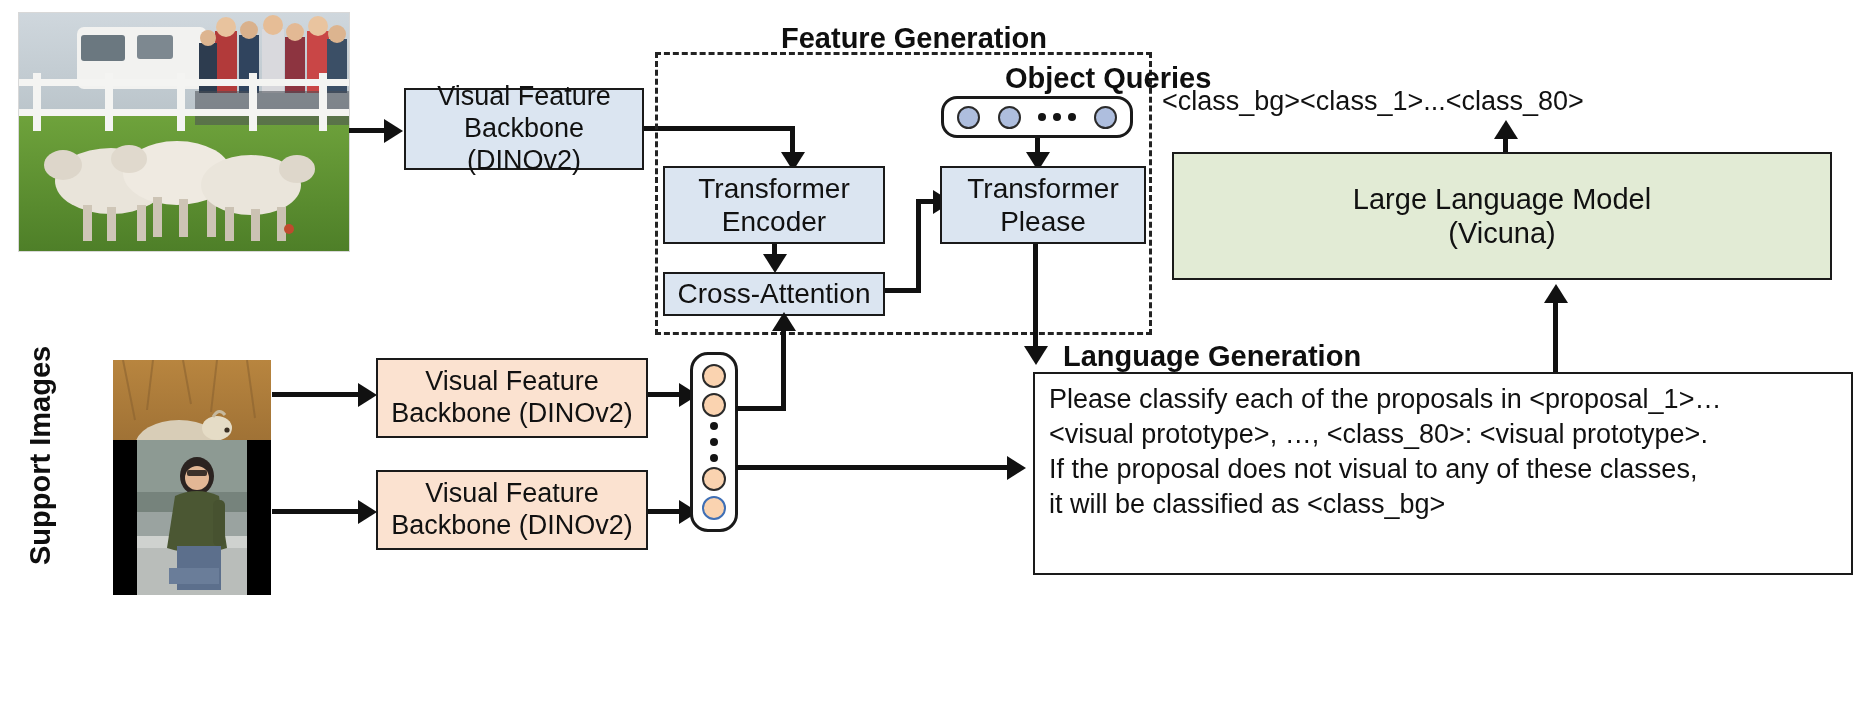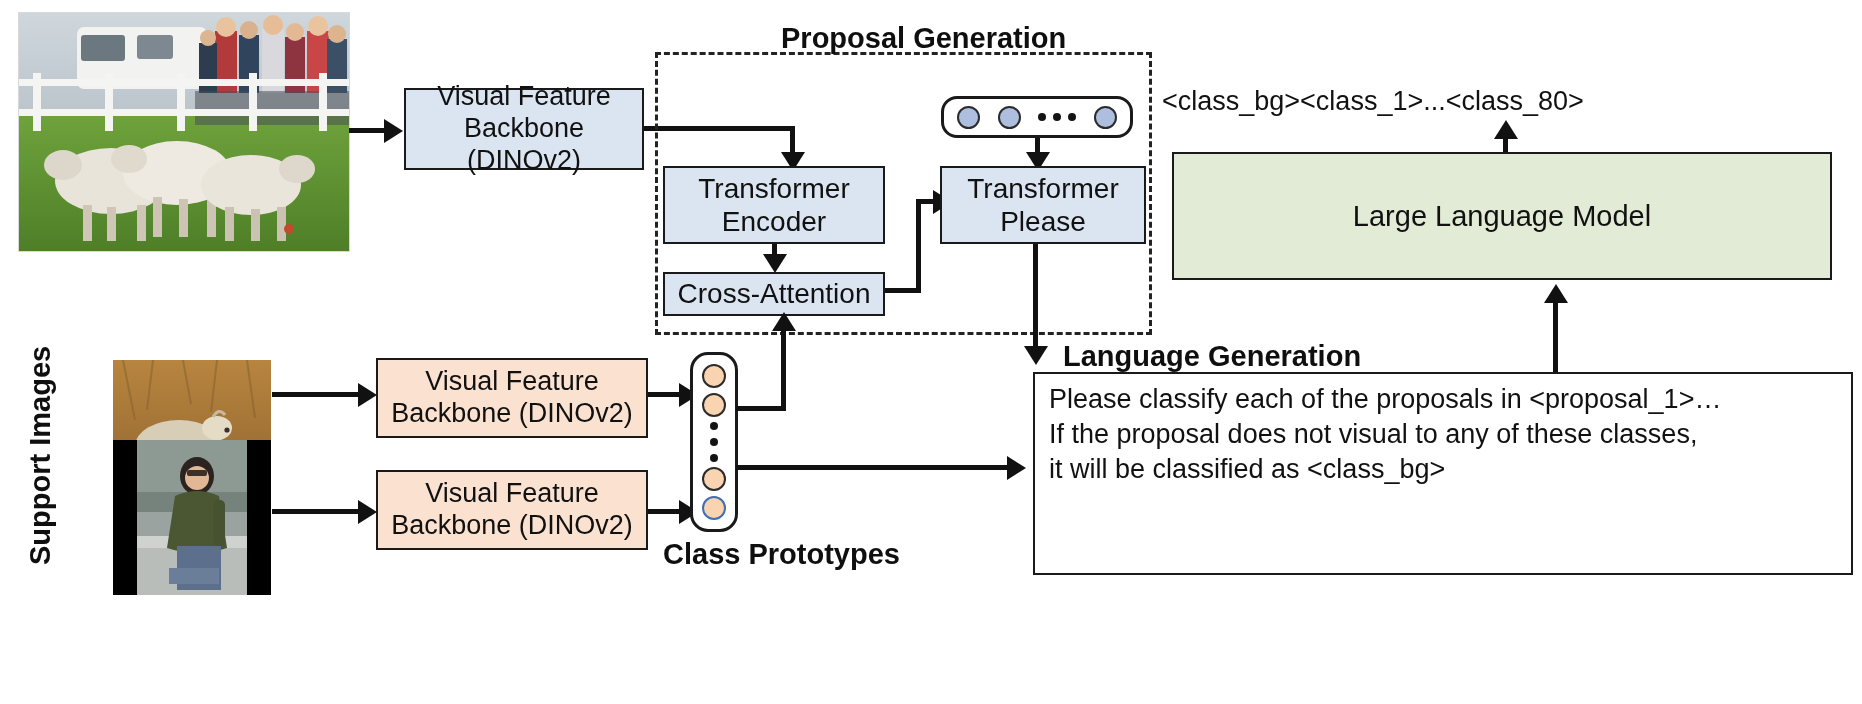--- a/index.html
+++ b/index.html
@@ -182,22 +182,23 @@
       <div>Visual Feature</div>
       <div>Backbone (DINOv2)</div>
     </div>
   </div>
 
   <div class="ln h" style="left:644px;top:126px;width:149px;"></div>
   <div class="ln v" style="left:790px;top:126px;height:33px;"></div>
   <div class="arrow ar-d" style="left:781px;top:152px;"></div>
 
   <div class="dashbox" style="left:655px;top:52px;width:497px;height:283px;"></div>
-  <div class="lbl" style="left:781px;top:22px;font-size:29px;">Proposal Generation</div>
-
+  <div class="lbl" style="left:781px;top:22px;font-size:29px;">Feature Generation</div>
+
+  <div class="lbl" style="left:1005px;top:62px;font-size:29px;">Object Queries</div>
   <div class="pill h" style="left:941px;top:96px;width:192px;height:42px;padding:0 13px;justify-content:space-between;">
     <span class="dot dotblue" style="width:23px;height:23px;"></span>
     <span class="dot dotblue" style="width:23px;height:23px;"></span>
     <span class="ell-h">
       <i></i>
         <i></i>
         <i></i>
     </span>
     <span class="dot dotblue" style="width:23px;height:23px;"></span>
   </div>
@@ -235,30 +236,32 @@
   <div class="arrow ar-d" style="left:1024px;top:346px;"></div>
 
   <div class="classtok" style="left:1162px;top:86px;">&lt;class_bg&gt;&lt;class_1&gt;...&lt;class_80&gt;</div>
 
   <div class="ln v" style="left:1503px;top:128px;height:24px;"></div>
   <div class="arrow ar-u" style="left:1494px;top:120px;"></div>
 
   <div class="box green" style="left:1172px;top:152px;width:660px;height:128px;">
     <div style="font-size:29px;color:#111;">
       <div>Large Language Model</div>
+      <div>(Vicuna)</div>
     </div>
   </div>
 
   <div class="ln v" style="left:1553px;top:300px;height:72px;"></div>
   <div class="arrow ar-u" style="left:1544px;top:284px;"></div>
 
   <div class="lbl" style="left:1063px;top:340px;font-size:29px;">Language Generation</div>
 
   <div class="instr" style="left:1033px;top:372px;width:820px;height:203px;">
     <div>Please classify each of the proposals in &lt;proposal_1&gt;…</div>
+    <div>&lt;visual prototype&gt;, …, &lt;class_80&gt;: &lt;visual prototype&gt;.</div>
     <div>If the proposal does not visual to any of these classes,</div>
     <div>it will be classified as &lt;class_bg&gt;</div>
   </div>
 
   <div class="ln h" style="left:272px;top:392px;width:92px;"></div>
   <div class="arrow ar-r" style="left:358px;top:383px;"></div>
 
   <div class="box peach" style="left:376px;top:358px;width:272px;height:80px;">
     <div style="font-size:27px;color:#111;">
       <div>Visual Feature</div>
@@ -288,21 +291,20 @@
     <span class="dot dotpeach" style="width:24px;height:24px;"></span>
     <span class="dot dotpeach" style="width:24px;height:24px;"></span>
     <span class="ell-v">
         <i></i>
         <i></i>
         <i></i>
       </span>
     <span class="dot dotpeach" style="width:24px;height:24px;"></span>
     <span class="dot dotpeach-b" style="width:24px;height:24px;"></span>
   </div>
-  <div class="lbl" style="left:663px;top:538px;font-size:29px;">Class Prototypes</div>
 
   <div class="ln h" style="left:736px;top:406px;width:50px;"></div>
   <div class="ln v" style="left:781px;top:328px;height:80px;"></div>
   <div class="arrow ar-u" style="left:772px;top:312px;"></div>
 
   <div class="ln h" style="left:736px;top:465px;width:278px;"></div>
   <div class="arrow ar-r" style="left:1007px;top:456px;"></div>
 
 </div>
 

